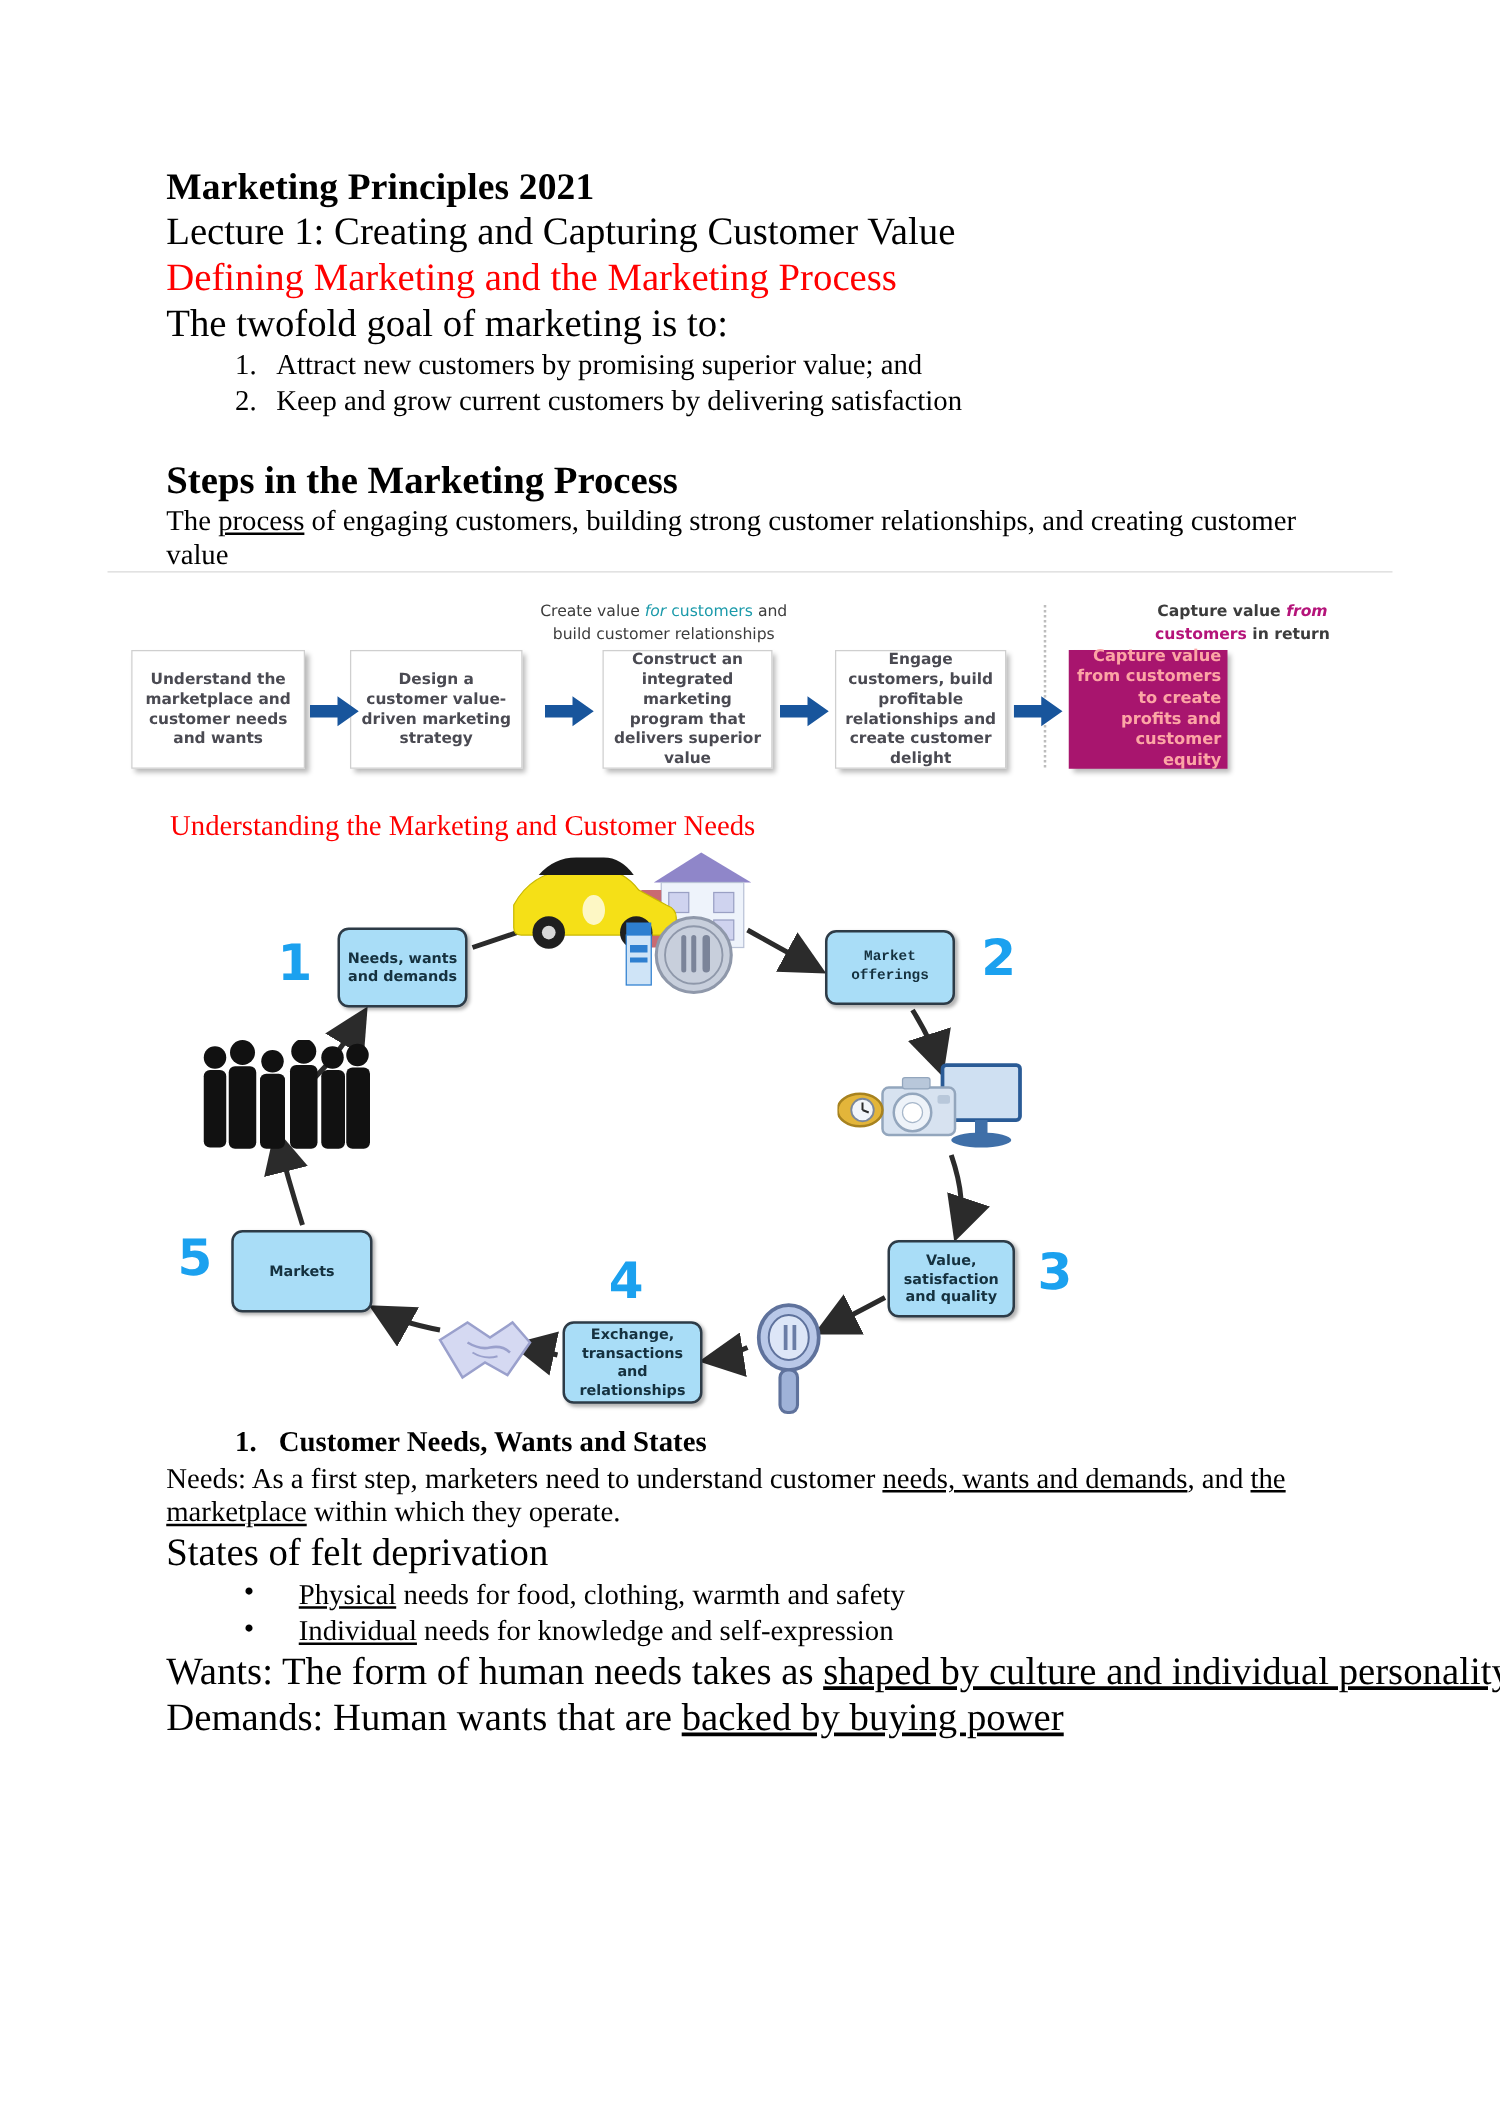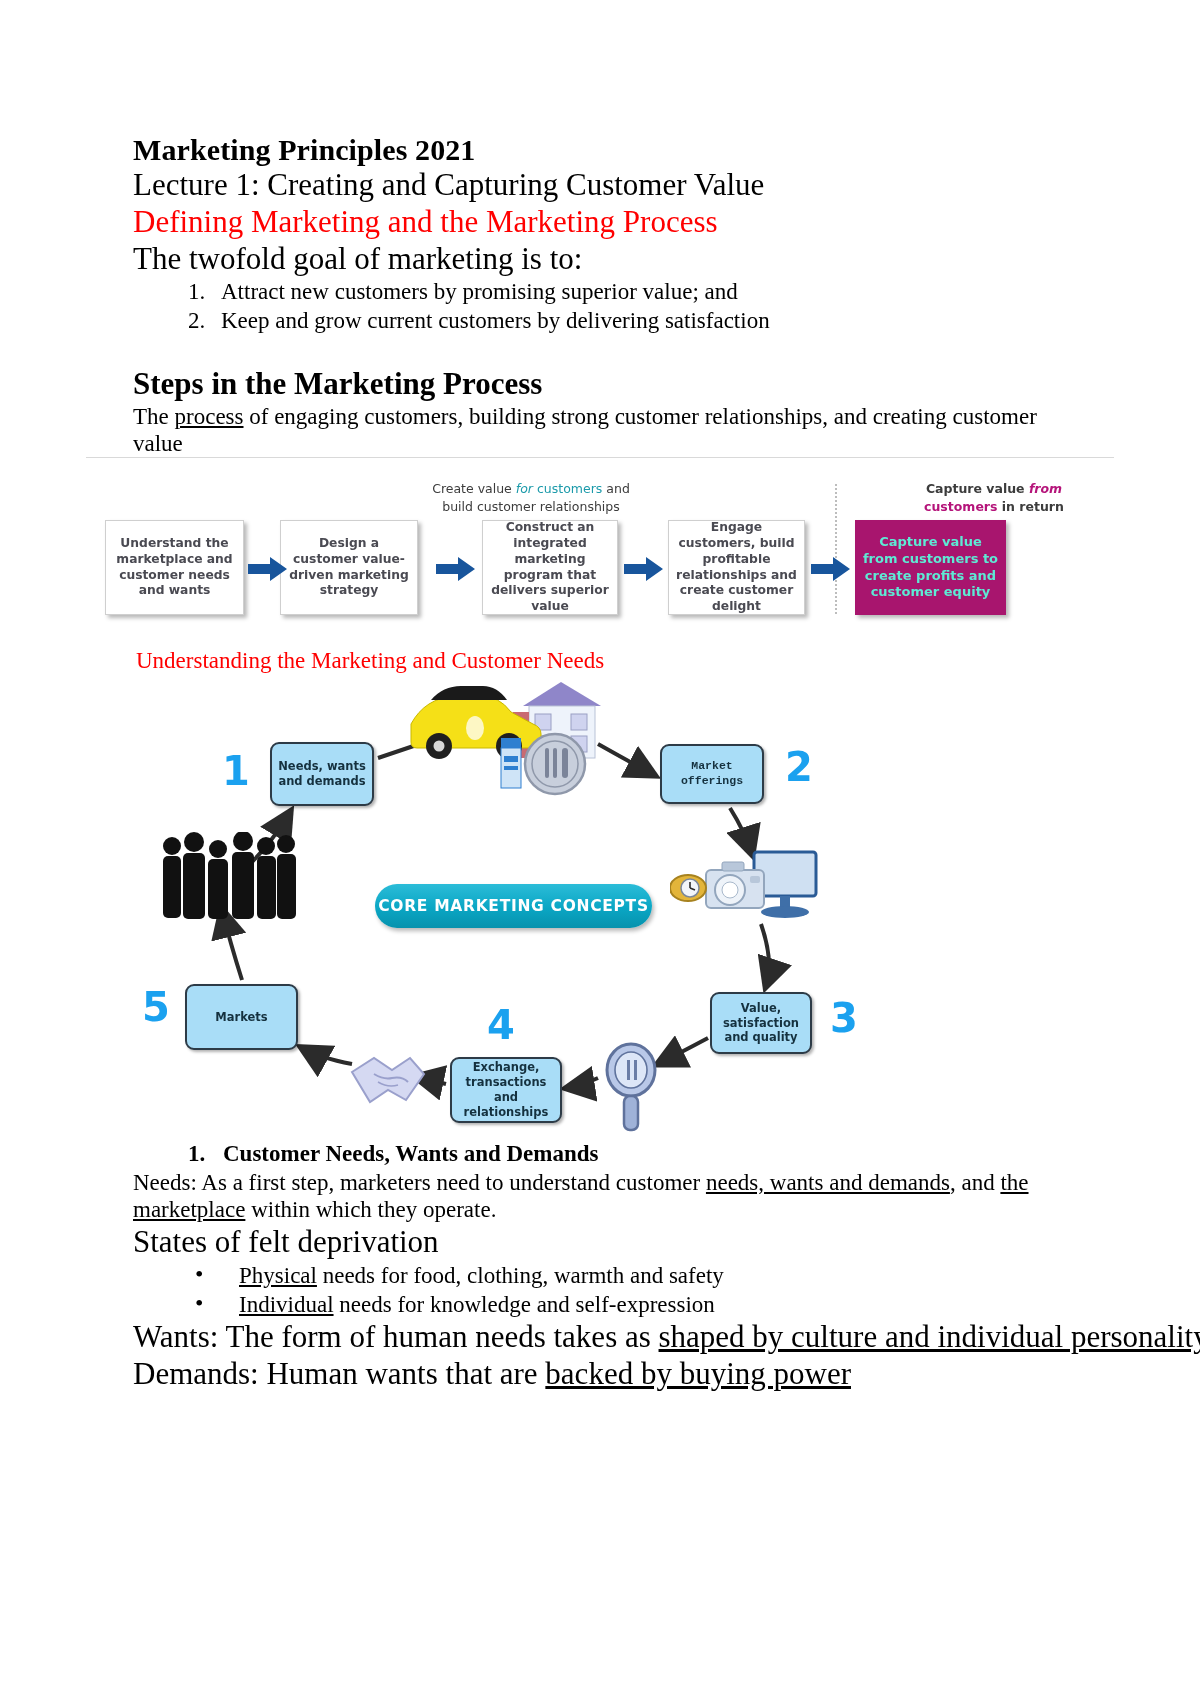--- a/index.html
+++ b/index.html
@@ -150,25 +150,26 @@
     color: #4a4a52;
     line-height: 1.28;
     padding: 0 5px;
     box-sizing: border-box;
   }
   .pbox.b1 { left: 7px;   width: 139px; }
   .pbox.b2 { left: 182px; width: 138px; }
   .pbox.b3 { left: 384px; width: 136px; }
   .pbox.b4 { left: 570px; width: 137px; }
   .pbox.b5 {
-    left: 757px; width: 151px;
+    left: 757px; width: 127px;
     background: #a8156e;
     border: none;
-    color: #5eead4;
+    color: #fca5a5;
     font-size: 13px;
+    text-align: right;
   }
 
   .parrow {
     position: absolute;
     top: 86px;
     width: 40px;
     height: 26px;
   }
   .parrow.a1 { left: 150px; }
   .parrow.a2 { left: 338px; }
@@ -466,28 +467,27 @@
     <div class="cbox c3">Value, satisfaction and quality</div>
     <div class="cbox c4">Exchange, transactions and relationships</div>
     <div class="cbox c5">Markets</div>
 
     <div class="cnum n1">1</div>
     <div class="cnum n2">2</div>
     <div class="cnum n3">3</div>
     <div class="cnum n4">4</div>
     <div class="cnum n5">5</div>
 
-    <div class="cpill">CORE MARKETING CONCEPTS</div>
 
   </div>
 
   <div class="bottom">
 
     <ol class="numlist-b">
-      <li>Customer Needs, Wants and Demands</li>
+      <li>Customer Needs, Wants and States</li>
     </ol>
 
     <div class="line-wrap"><span>Needs: As a first step, marketers need to understand customer </span><span class="u">needs, wants and demands</span><span>, and </span><span class="u">the marketplace</span><span> within which they operate.</span></div>
 
     <div class="line">States of felt deprivation</div>
 
     <ul class="bullets">
       <li><span class="u">Physical</span><span> needs for food, clothing, warmth and safety</span></li>
       <li><span class="u">Individual</span><span> needs for knowledge and self-expression</span></li>
     </ul>

